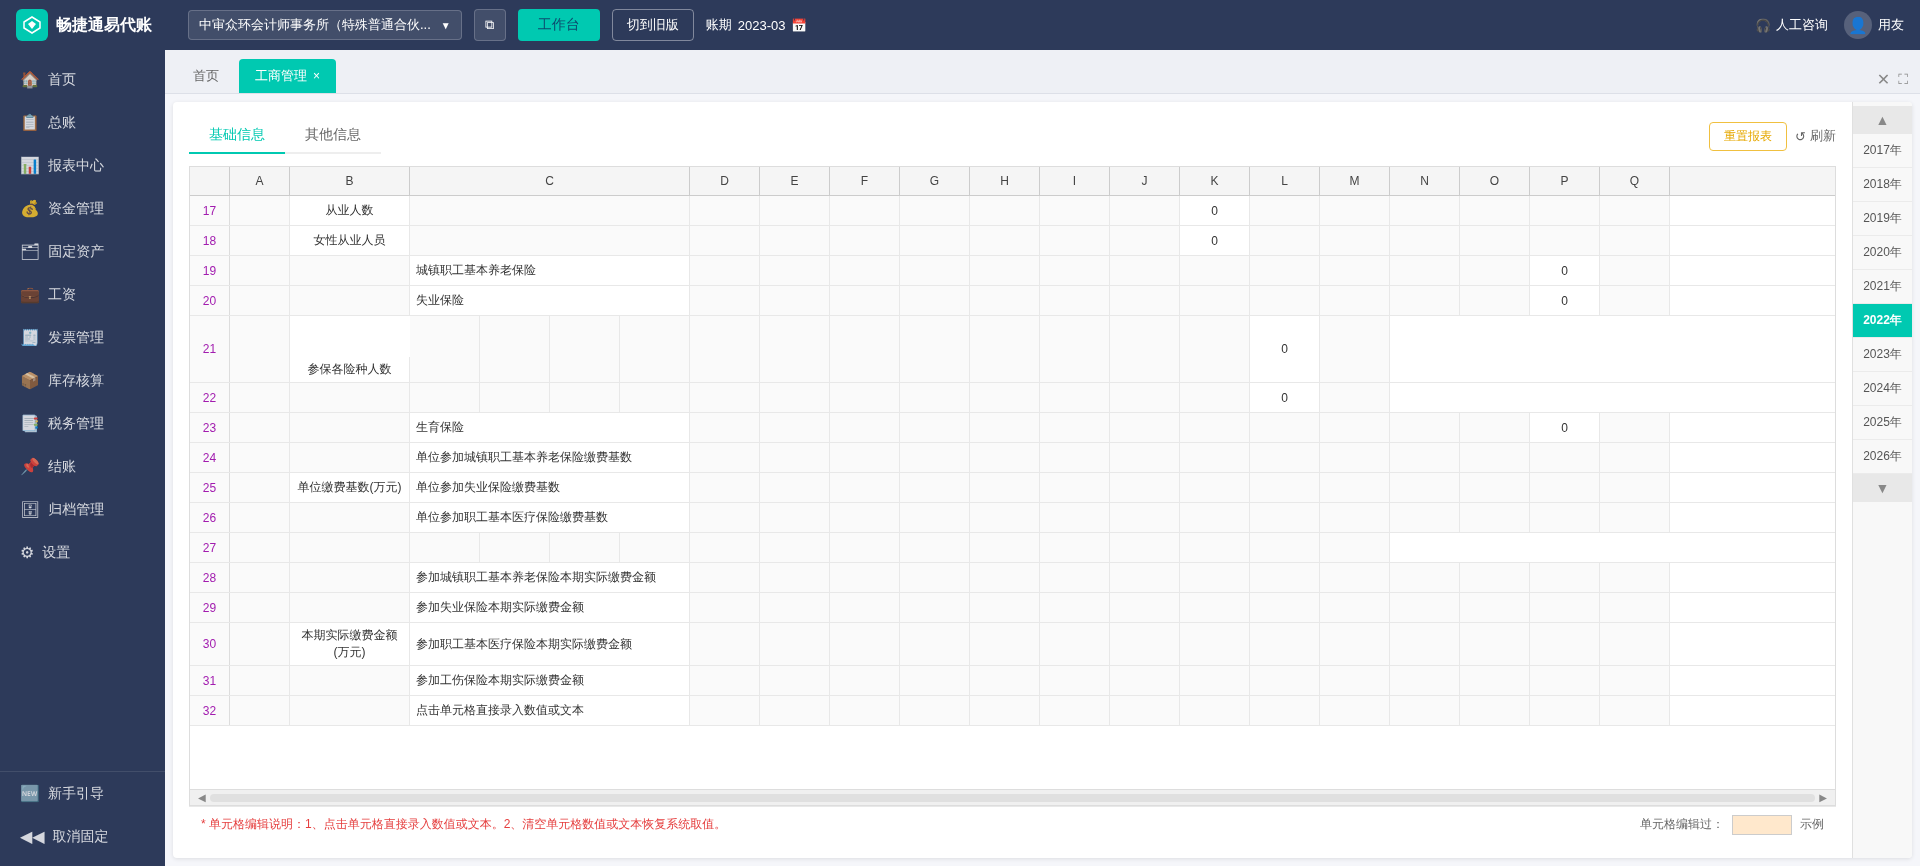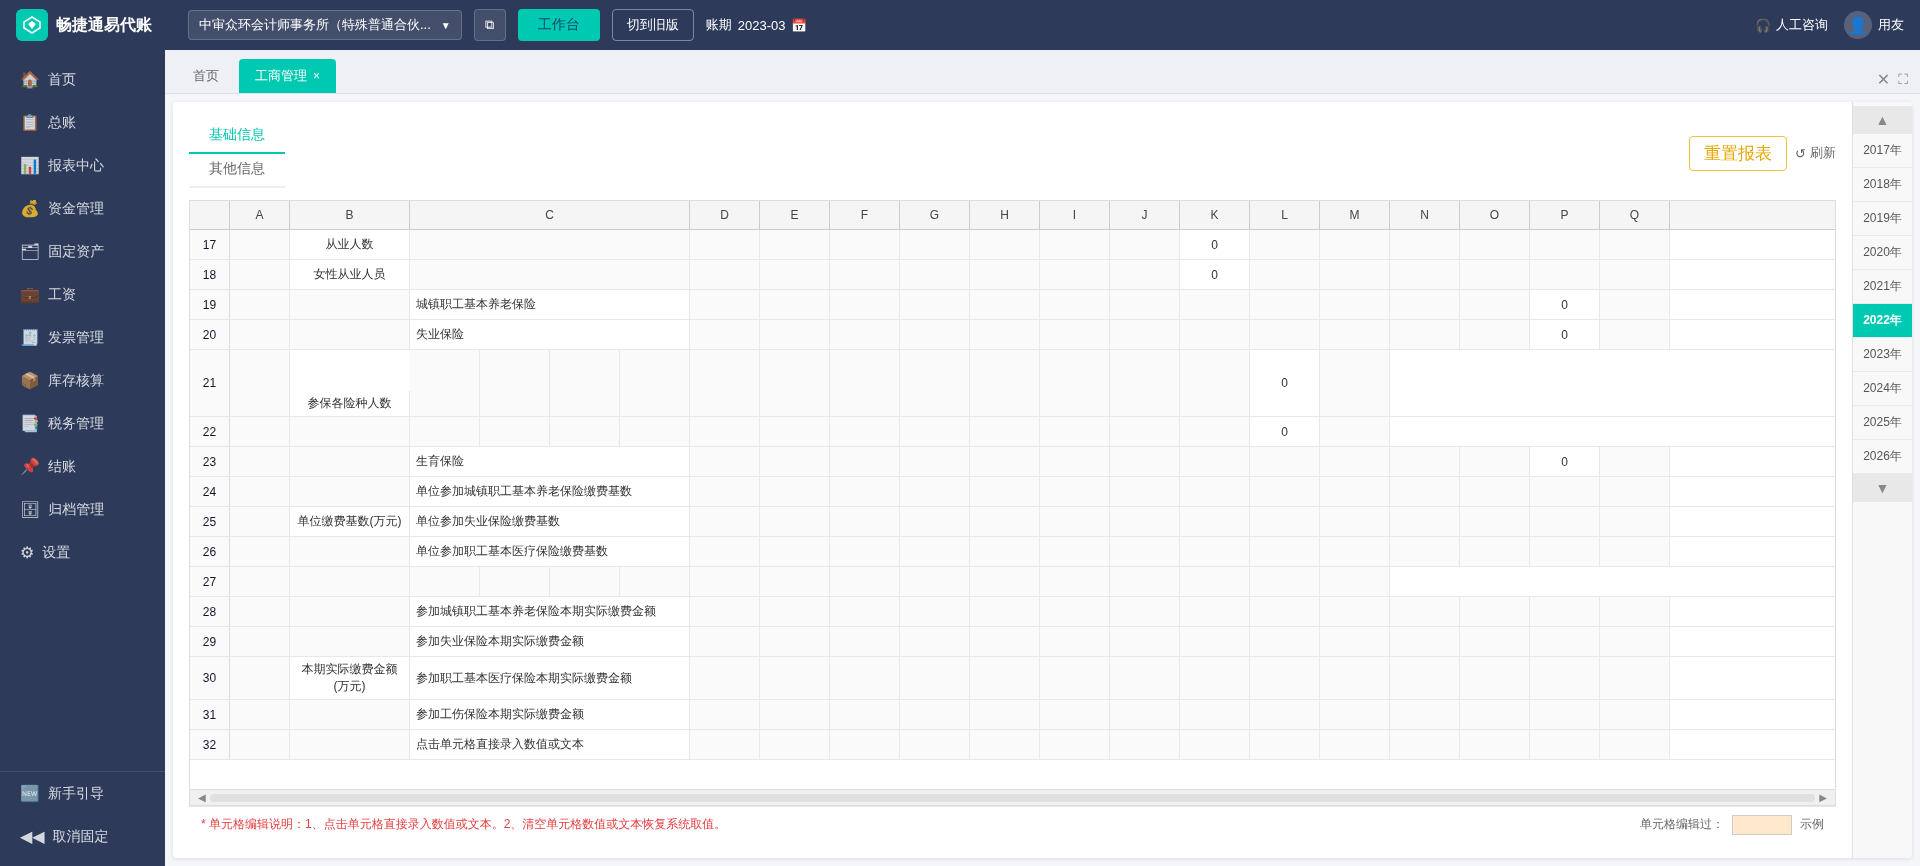--- a/index.html
+++ b/index.html
@@ -194,39 +194,39 @@
     }
 
     
     .sub-tabs {
       display: flex;
       align-items: center;
       justify-content: space-between;
       margin-bottom: 12px;
       flex-shrink: 0;
     }
-    .sub-tabs-left { display: flex; gap: 0; border-bottom: 2px solid #eee; flex-direction: column; }
+    .sub-tabs-left { display: flex; gap: 0; border-bottom: 2px solid #eee; }
     .sub-tab {
       padding: 8px 20px;
       cursor: pointer;
       color: #666;
       font-size: 14px;
       border-bottom: 2px solid transparent;
       margin-bottom: -2px;
     }
     .sub-tab.active { color: #00c9b1; border-bottom-color: #00c9b1; font-weight: 500; }
     .sub-tabs-right { display: flex; gap: 8px; align-items: center; }
     .reset-btn {
       border: 1px solid #f0c040;
       color: #e6a800;
       background: white;
       padding: 5px 14px;
       border-radius: 4px;
       cursor: pointer;
-      font-size: 17px;
+      font-size: 12px;
     }
     .refresh-btn {
       color: #666;
       background: transparent;
       border: none;
       cursor: pointer;
       font-size: 13px;
       display: flex; align-items: center; gap: 4px;
     }
 
@@ -272,21 +272,21 @@
       border-bottom: 1px solid #e8e8e8;
       min-height: 30px;
     }
     .row-num {
       width: 40px;
       min-width: 40px;
       display: flex;
       align-items: center;
       justify-content: center;
       font-size: 12px;
-      color: #0f172a;
+      color: #a21caf;
       border-right: 1px solid #ddd;
       background: #fafafa;
       flex-shrink: 0;
     }
     .cell {
       display: flex;
       align-items: center;
       padding: 4px 6px;
       border-right: 1px solid #e8e8e8;
       font-size: 12px;

